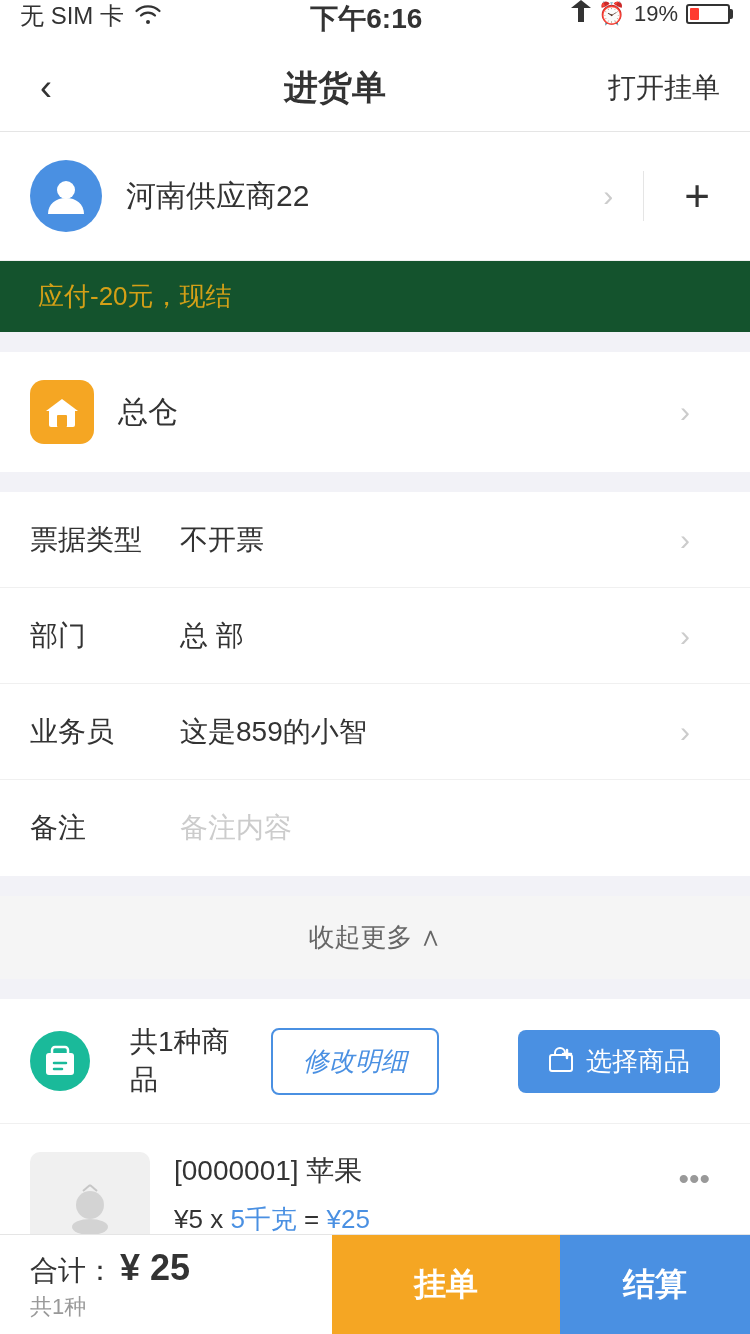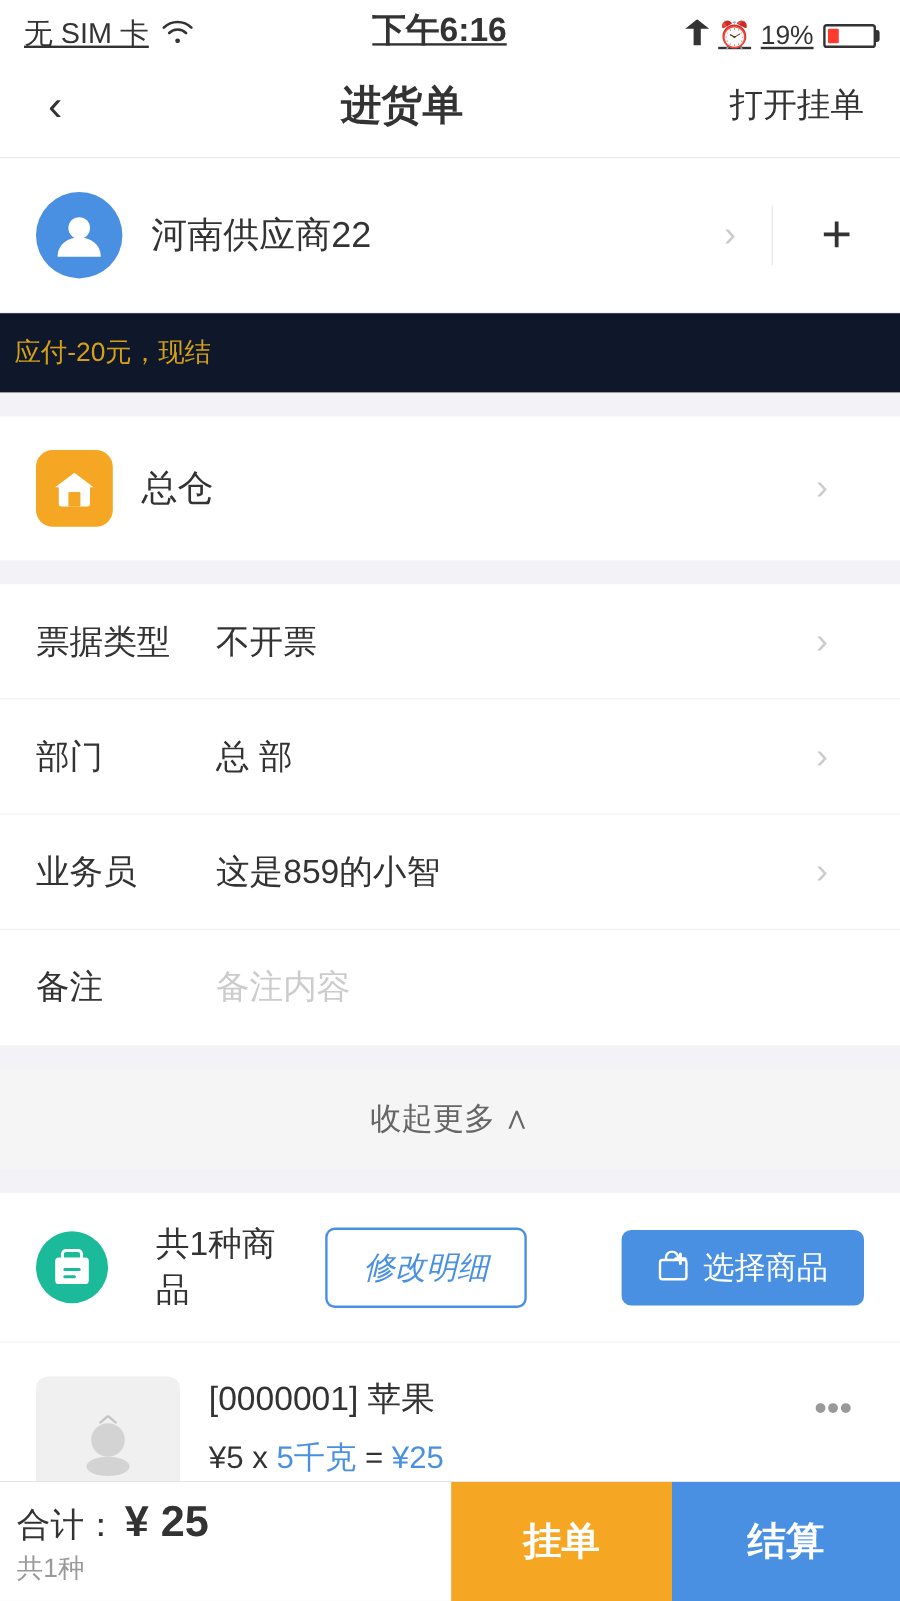--- a/index.html
+++ b/index.html
@@ -11,26 +11,25 @@
       background: #f2f2f7;
       font-size: 28px;
       color: #333;
     }
 
     
     .status-bar {
       background: #fff;
       height: 44px;
       display: flex;
-      align-items: flex-end;
+      align-items: flex-start;
       justify-content: space-between;
       padding: 0 20px;
       font-size: 24px;
       font-weight: 500;
-      text-decoration: underline;
     }
     .status-left { display: flex; align-items: center; gap: 10px; }
     .status-center { font-size: 28px; font-weight: 600; }
     .status-right { display: flex; align-items: center; gap: 8px; font-size: 22px; }
     .battery-icon {
       width: 44px; height: 20px;
       border: 2px solid #333;
       border-radius: 3px;
       position: relative;
       display: inline-flex;
@@ -127,23 +126,23 @@
     }
     .supplier-divider {
       width: 1px;
       height: 50px;
       background: #e5e5e5;
       margin-right: 30px;
     }
 
     
     .notice-bar {
-      background: #0f172a;
-      padding: 18px 12px;
-      font-size: 22px;
+      background: #14532d;
+      padding: 18px 38px;
+      font-size: 26px;
       color: #d4a017;
     }
 
     
     .warehouse-row {
       display: flex;
       align-items: center;
       padding: 28px 30px;
       background: #fff;
     }
@@ -300,30 +299,30 @@
       left: 0;
       width: 750px;
       height: 100px;
       display: flex;
       align-items: center;
       background: #fff;
       border-top: 1px solid #e5e5e5;
     }
     .total-section {
       flex: 1;
-      padding: 0 14px;
+      padding: 0 30px;
       display: flex;
       flex-direction: column;
       justify-content: center;
     }
     .total-label { font-size: 28px; color: #333; }
     .total-amount { font-size: 36px; font-weight: 600; color: #333; }
     .total-count { font-size: 22px; color: #999; margin-top: 2px; }
     .btn-hang {
-      width: 184px;
+      width: 228px;
       height: 100px;
       background: #f5a623;
       color: #fff;
       font-size: 32px;
       font-weight: 600;
       display: flex;
       align-items: center;
       justify-content: center;
       cursor: pointer;
       border: none;

